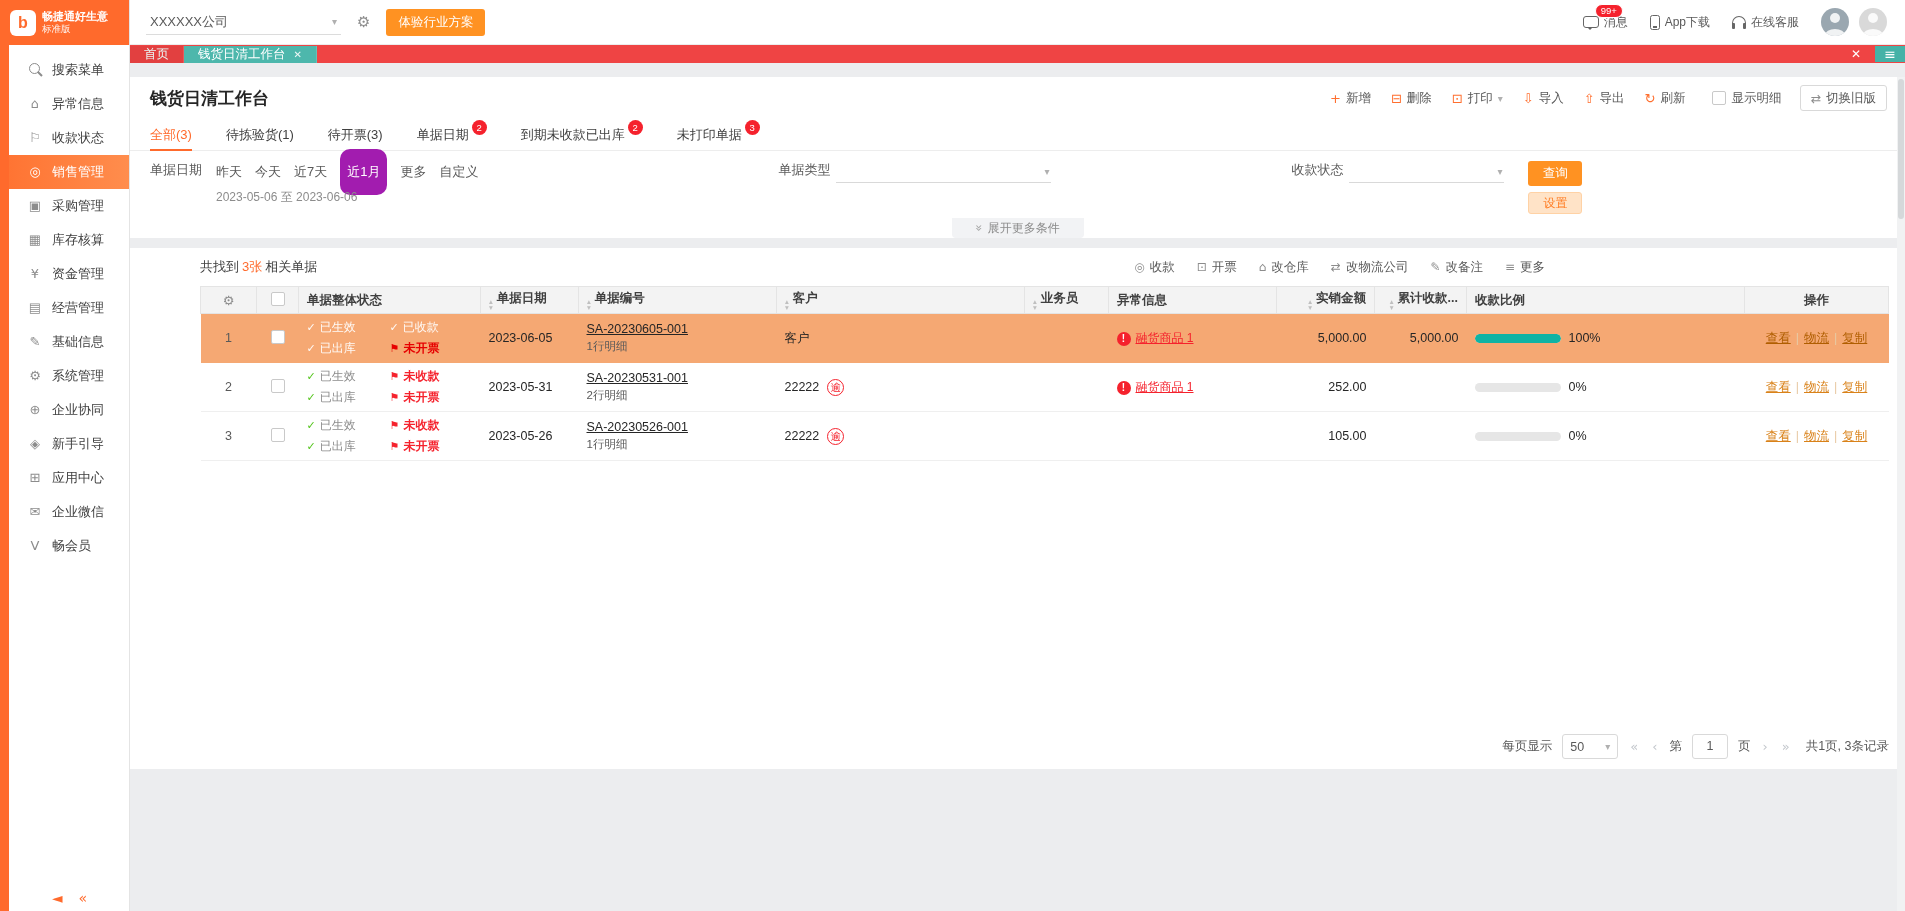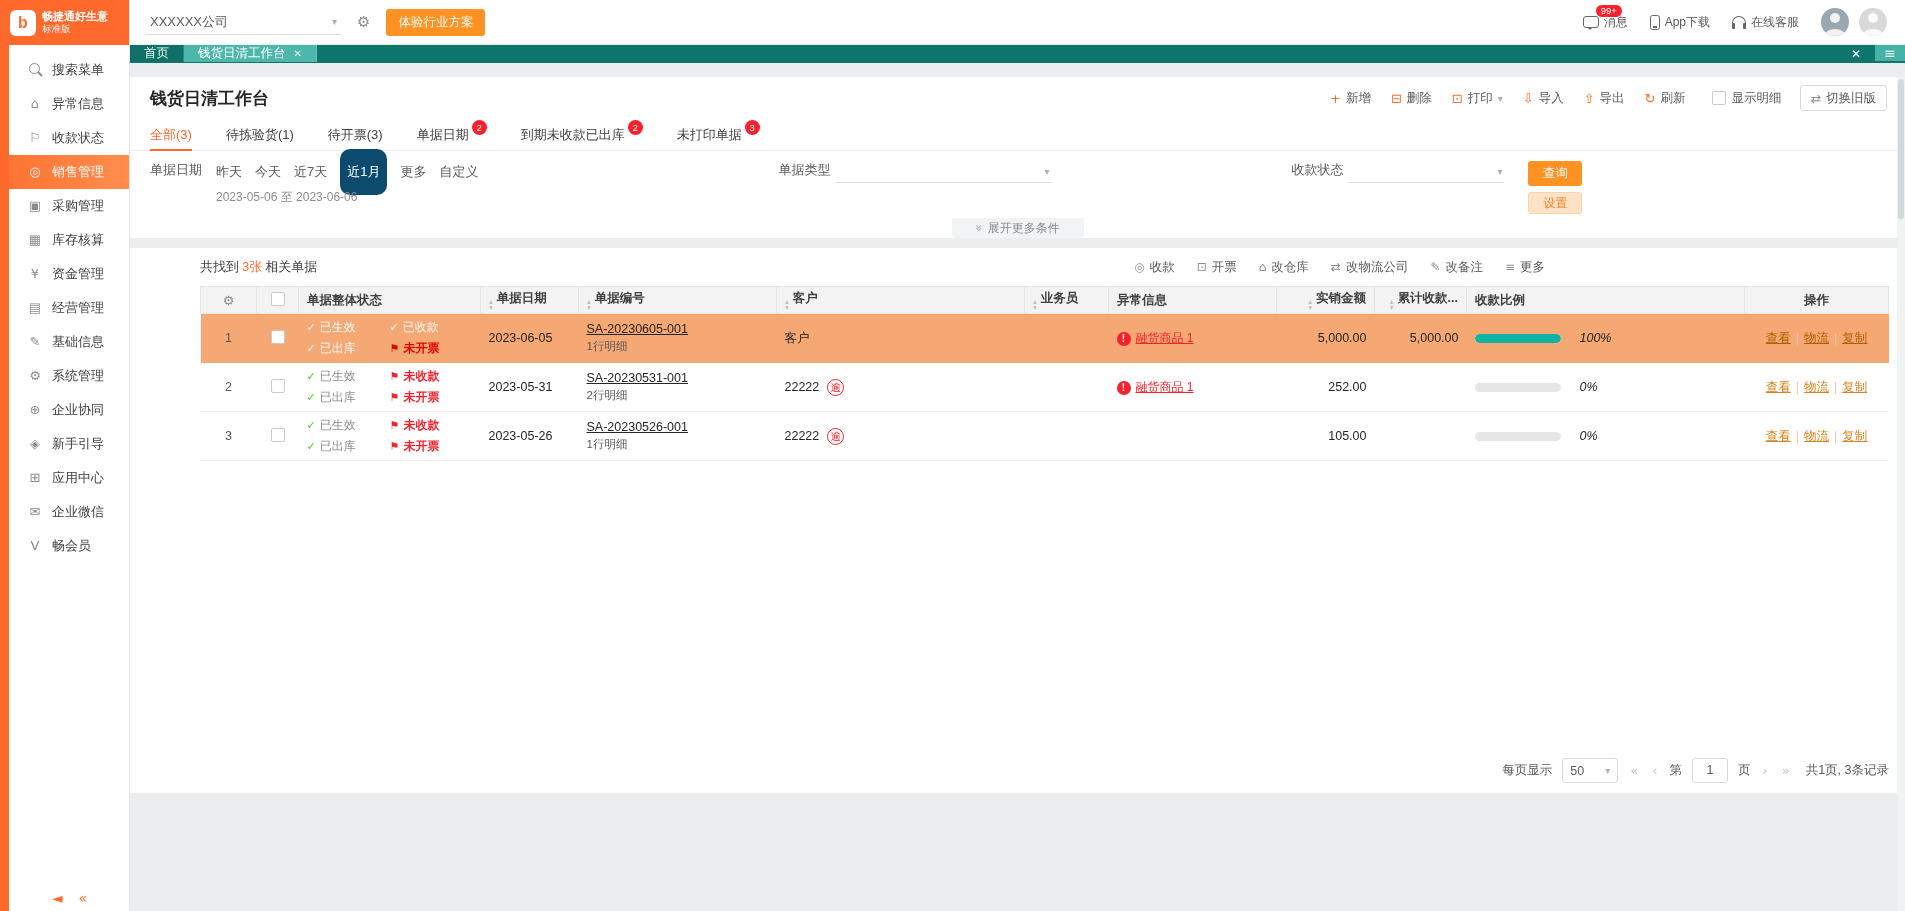--- a/index.html
+++ b/index.html
@@ -40,21 +40,21 @@
   .phone-icon::after { content:""; position:absolute; bottom:1px; left:50%; transform:translateX(-50%); width:4px; height:1.4px; background:#666; }
   .headset-icon { width:14px; height:8px; border:1.5px solid #666; border-bottom:none; border-radius:8px 8px 0 0; position:relative; margin-top:-4px; flex:none; }
   .headset-icon::before,.headset-icon::after { content:""; position:absolute; bottom:-5px; width:3px; height:6px; background:#666; border-radius:1px; }
   .headset-icon::before { left:-1px; } .headset-icon::after { right:-1px; }
   .avatar { width:28px; height:28px; border-radius:50%; position:relative; overflow:hidden; cursor:pointer; flex:none; }
   .avatar::before { content:""; position:absolute; top:5px; left:50%; transform:translateX(-50%); width:10px; height:10px; border-radius:50%; background:#fff; opacity:.85; }
   .avatar::after { content:""; position:absolute; bottom:-5px; left:50%; transform:translateX(-50%); width:20px; height:12px; border-radius:50%; background:#fff; opacity:.85; }
   .a1 { background:#9aa7b0; } .a2 { background:#d9d9d9; margin-left:-12px; }
 
   
-  .tabbar { position:absolute; left:130px; top:45px; width:1775px; height:18px; background:#0f766e; display:flex; align-items:flex-start; }
+  .tabbar { position:absolute; left:130px; top:45px; width:1775px; height:18px; background:#ef4444; display:flex; align-items:center; }
   #tab-strip { display:flex; }
   .tab { display:flex; align-items:center; gap:8px; padding:0 14px; color:#e8f7f5; font-size:12.5px; cursor:pointer; background:rgba(0,0,0,0.05); border-right:1px solid rgba(255,255,255,0.14); }
   .tab.active { background:#4db7ac; color:#fff; }
   .tab-x { font-size:10px; opacity:.9; font-family:"DejaVu Sans",sans-serif; }
   .tabbar-close { margin-left:auto; align-self:center; color:#fff; font-size:12px; padding:0 14px; cursor:pointer; font-family:"DejaVu Sans",sans-serif; }
   .tabbar-menu { width:30px; background:#45b2a7; color:#fff; display:flex; align-items:center; justify-content:center; font-size:14px; cursor:pointer; font-family:"DejaVu Sans",sans-serif; }
 
   
   main { position:absolute; left:130px; top:77px; width:1775px; height:834px; }
   .panel { background:#fff; }
@@ -72,21 +72,21 @@
   .s-tab { position:relative; height:100%; display:flex; align-items:center; cursor:pointer; }
   .s-tab.active { color:#ff6a2c; }
   .s-tab.active::after { content:""; position:absolute; bottom:-1px; left:0; width:100%; height:2px; background:#ff6a2c; }
   .st-badge { background:#f5222d; color:#fff; font-size:9.5px; min-width:15px; height:15px; line-height:15px; border-radius:50%; text-align:center; display:inline-block; transform:translateY(-7px); margin-left:3px; padding:0 2px; }
 
   .filters { display:flex; padding:10px 18px 0 20px; align-items:flex-start; }
   .f-label { font-size:13px; color:#595959; white-space:nowrap; }
   .f-date { display:flex; gap:14px; }
   #date-options { display:flex; gap:13px; align-items:center; height:22px; }
   .d-opt { font-size:13px; color:#595959; cursor:pointer; white-space:nowrap; }
-  .d-opt.active { background:#0c4a6e; color:#fff; border-radius:10px; padding:14px 7px; }
+  .d-opt.active { background:#a21caf; color:#fff; border-radius:10px; padding:14px 7px; }
   .date-range { margin-top:6px; font-size:12px; color:#8c8c8c; }
   .f-group { display:flex; align-items:flex-start; }
   .g-doctype { margin-left:300px; }
   .g-paystat { margin-left:240px; }
   .ufield { border-bottom:1px solid #d9d9d9; height:22px; position:relative; margin-left:6px; cursor:pointer; }
   .w210 { width:215px; } .w150 { width:155px; }
   .ufield .caret { position:absolute; right:2px; top:5px; }
   .f-buttons { margin-left:24px; display:flex; flex-direction:column; gap:6px; align-items:flex-start; }
   .btn-query { background:#ff9222; color:#fff; border:none; width:54px; height:25px; border-radius:3px; font-size:12.5px; cursor:pointer; font-family:inherit; }
   .btn-settings { background:#ffe3c7; color:#ff7a1f; border:1px solid #ffd2a5; width:54px; height:22px; border-radius:3px; font-size:12px; cursor:pointer; font-family:inherit; }
@@ -128,30 +128,30 @@
   .row-hl .st-warn { color:#e60000; } .row-hl .st-warn .st-i { color:#e60000; }
 
   .doc-link { color:#262626; text-decoration:underline; cursor:pointer; display:inline-block; }
   .doc-detail { color:#595959; font-size:11.5px; margin-top:3px; }
   .ov { display:inline-block; width:17px; height:17px; line-height:15px; border:1px solid #f5222d; color:#f5222d; border-radius:50%; font-size:10.5px; text-align:center; margin-left:8px; }
   .abn-i { display:inline-block; width:14px; height:14px; line-height:14px; background:#f5222d; color:#fff; border-radius:50%; font-size:10px; text-align:center; margin-right:5px; font-weight:bold; }
   .abn-link { color:#f5222d; text-decoration:underline; cursor:pointer; font-size:12px; }
   .bar { display:inline-block; width:86px; height:9px; border-radius:5px; background:#e6e6e6; overflow:hidden; vertical-align:middle; }
   .row-hl .bar { background:rgba(255,255,255,.55); }
   .bar-fill { display:block; height:100%; background:#0fb3a4; border-radius:5px; }
-  .ratio-lb { margin-left:19px; vertical-align:middle;font-style:italic; }
+  .ratio-lb { margin-left:8px; vertical-align:middle; }
   .op-link { color:#d9821a; text-decoration:underline; cursor:pointer; font-size:12.5px; }
   .row-hl .op-link { color:#b05e00; }
   .op-sep { color:#e8c9a4; margin:0 5px; }
   .fill { flex:1; background:#fff; }
   .grid.total td { height:26px; border:none; background:#fcf4e3; font-size:12.5px; }
   .t-label { color:#404040; font-weight:bold; padding-left:10px; }
   .t-val { font-weight:bold; color:#262626; }
 
-  .pagination { display:flex; align-items:center; justify-content:flex-end; gap:10px; margin-top:32px; font-size:12.5px; color:#595959; }
+  .pagination { display:flex; align-items:center; justify-content:flex-end; gap:10px; margin-top:8px; font-size:12.5px; color:#595959; }
   .pp-select { border:1px solid #d9d9d9; border-radius:3px; width:56px; height:25px; display:flex; align-items:center; justify-content:space-between; padding:0 7px; cursor:pointer; background:#fff; }
   .pg-btn { color:#c3c7cc; font-size:13px; cursor:pointer; padding:0 2px; font-family:"DejaVu Sans",sans-serif; }
   .pg-input { border:1px solid #d9d9d9; border-radius:3px; width:36px; height:25px; line-height:23px; text-align:center; background:#fff; cursor:text; }
   .pg-summary { margin-left:4px; }
 
   .vscroll { position:absolute; right:0; top:77px; width:8px; height:834px; background:#f1f2f3; }
   .vthumb { width:6px; height:140px; margin:2px auto 0; background:#d5d8da; border-radius:3px; }
 </style>
 </head>
 <body>

